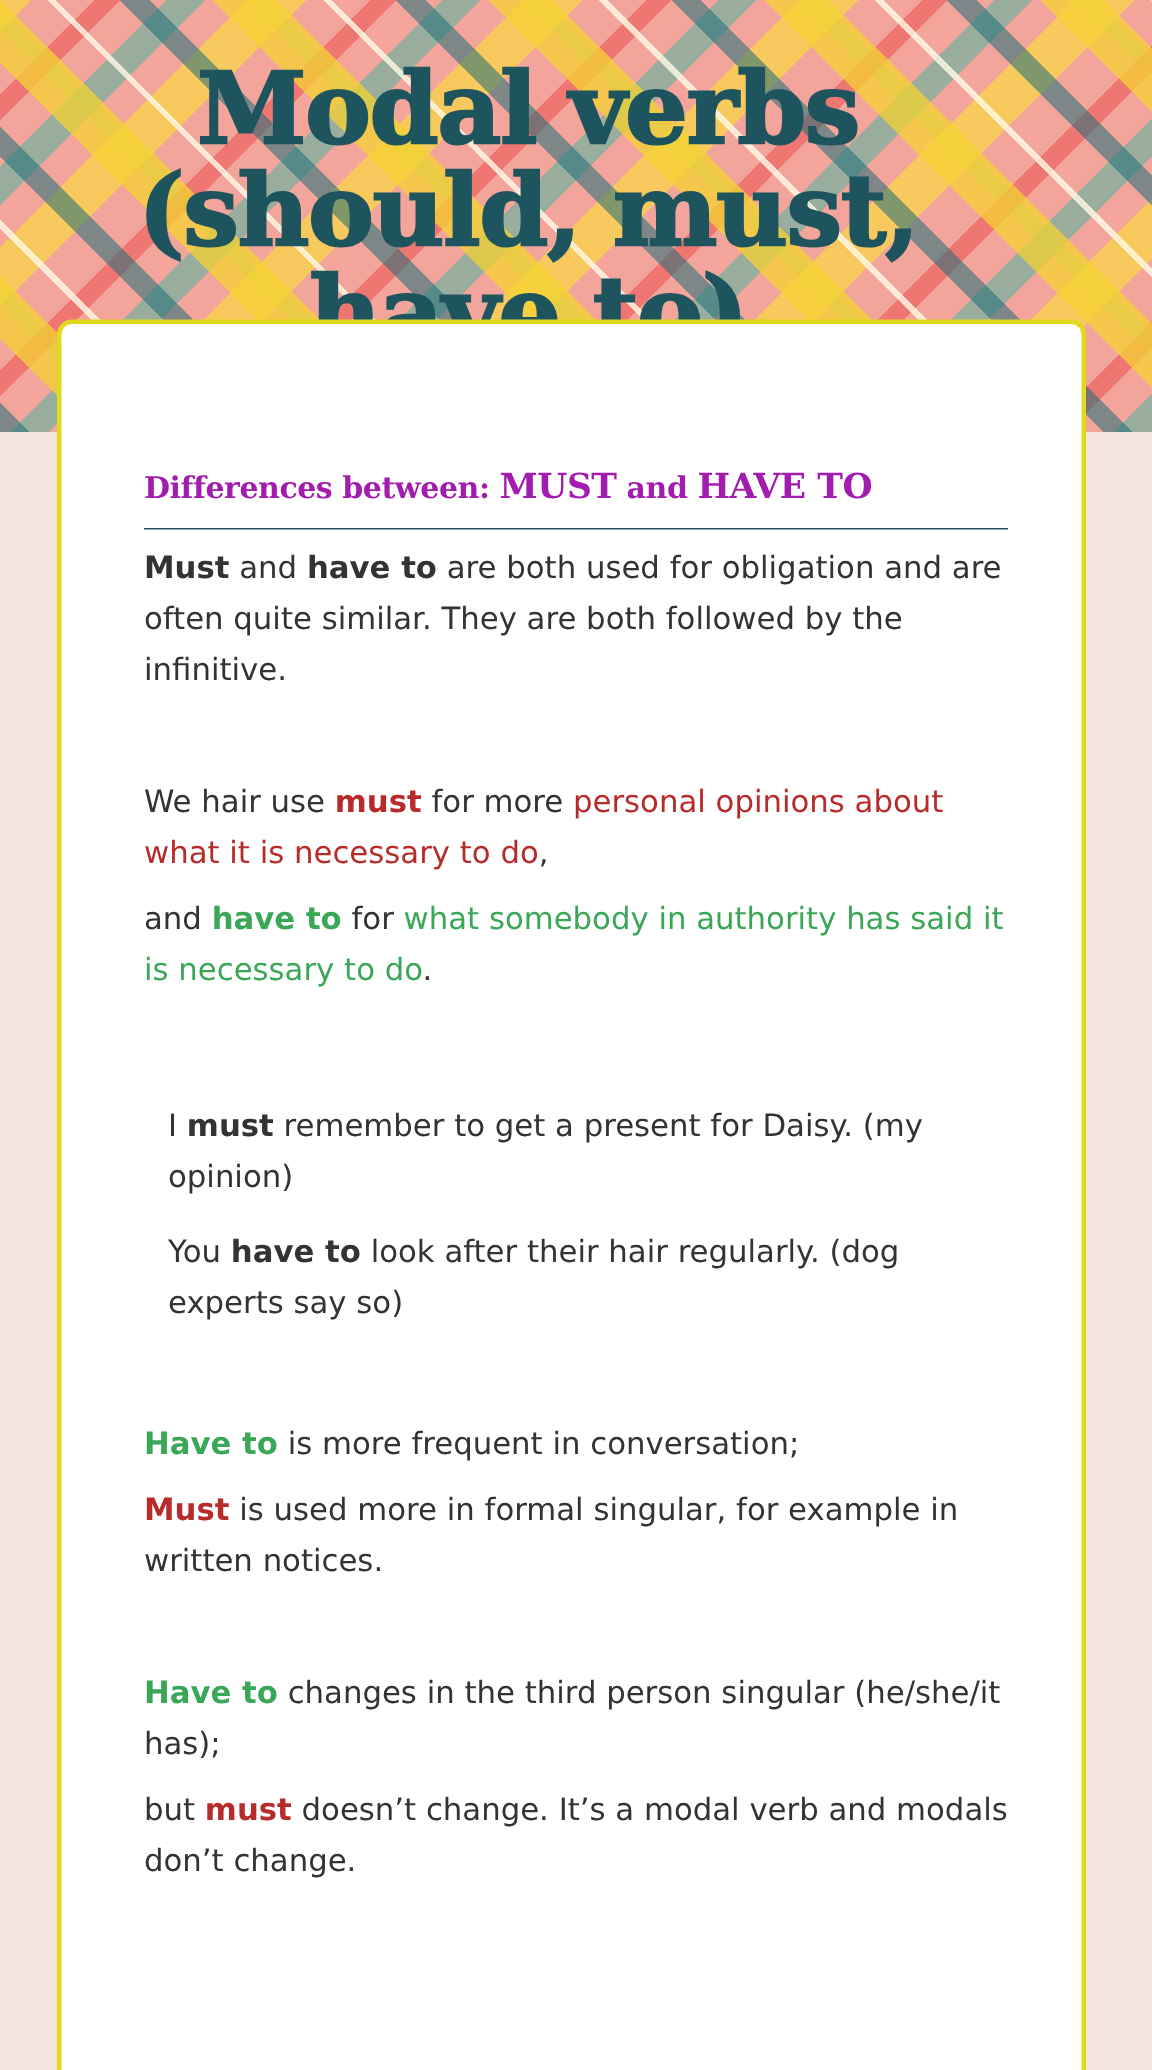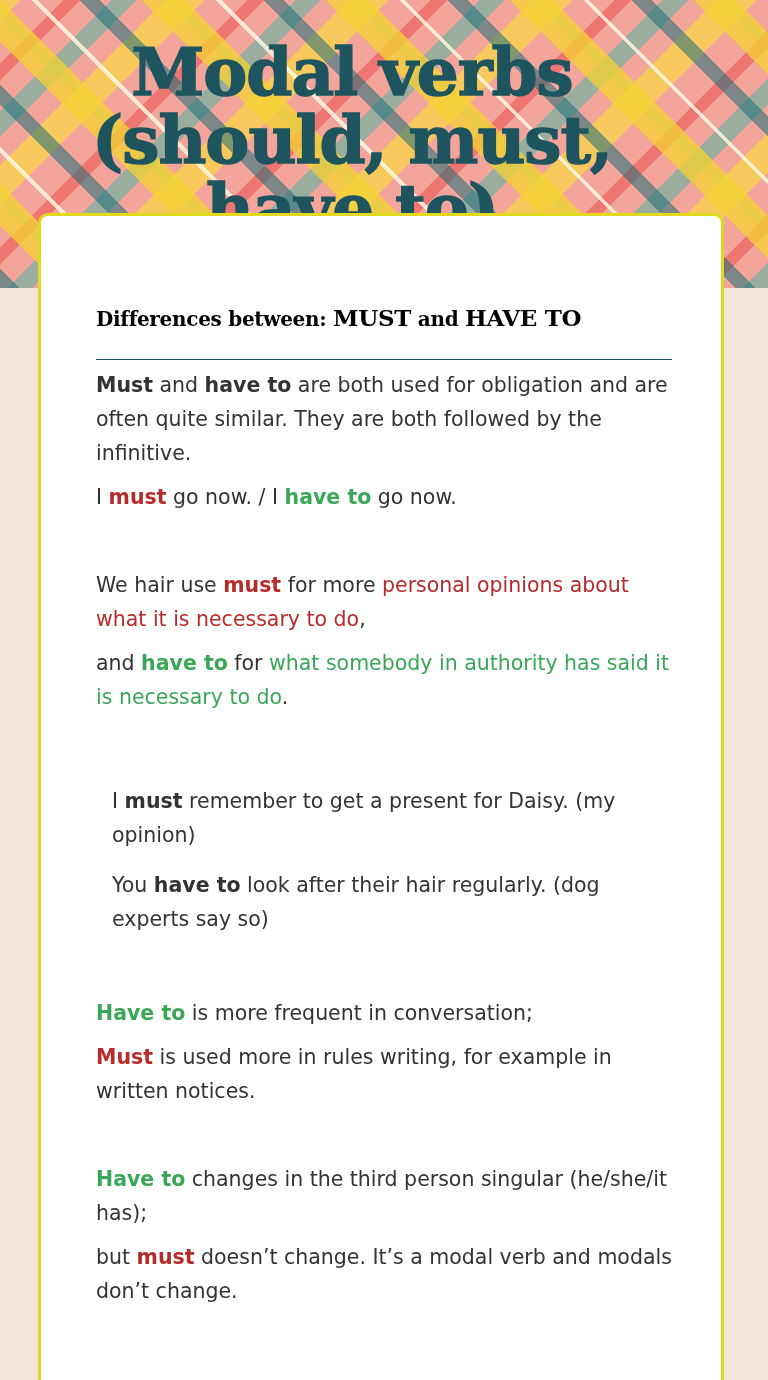--- a/index.html
+++ b/index.html
@@ -32,22 +32,22 @@
       border: 3px solid #e2d91c;
       border-radius: 10px 10px 0 0;
       box-sizing: border-box;
     }
     .content {
       position: absolute; left: 96px; top: 300px; width: 576px;
       color: #333333; font-size: 20.5px; line-height: 34px;
     }
     .heading {
       font-family: "DejaVu Serif", serif; font-weight: 900;
-      color: #000000; font-size: 20px; line-height: 36px;
-      padding-bottom: 22px; border-bottom: 1.5px solid #1e545e;
+      color: #a21caf; font-size: 20px; line-height: 50px;
+      padding-bottom: 2px; border-bottom: 1.5px solid #1e545e;
       margin: 0 0 8px 0; white-space: nowrap; letter-spacing: -0.3px;
     }
     .heading .big { font-size: 23px; }
     p { margin: 0 0 10px 0; }
     .gap { height: 44px; }
     .gap-big { height: 44px; }
     b { font-weight: bold; color: #333; }
     .red { color: #b72b2b; }
     .green { color: #3aa657; }
     b.red { color: #b72b2b; }
@@ -62,35 +62,34 @@
   <h1 class="title">Modal verbs (should, must, have to)</h1>
 </div>
 
 <div class="card"></div>
 
 <div class="content">
   <h2 class="heading"><span>Differences between: </span><span class="big">MUST</span><span> and </span><span class="big">HAVE TO</span></h2>
 
   <p><b>Must</b><span> and </span><b>have to</b><span> are both used for obligation and are often quite similar. They are both followed by the infinitive.</span></p>
 
-  <p><span>I </span><b class="red">must</b><span> go now. / I </span><b class="green">have to</b><span> go now.</span></p>
 
   <div class="gap"></div>
 
   <p><span>We hair use </span><b class="red">must</b><span> for more </span><span class="red">personal opinions about what it is necessary to do</span><span>,</span></p>
 
   <p><span>and </span><b class="green">have to</b><span> for </span><span class="green">what somebody in authority has said it is necessary to do</span><span>.</span></p>
 
   <div class="gap"></div>
 
   <p class="ex"><span>I </span><b>must</b><span> remember to get a present for Daisy. (my opinion)</span></p>
   <p class="ex"><span>You </span><b>have to</b><span> look after their hair regularly. (dog experts say so)</span></p>
 
   <div class="gap-big"></div>
 
   <p><b class="green">Have to</b><span> is more frequent in conversation;</span></p>
-  <p><b class="red">Must</b><span> is used more in rules writing, for example in written notices.</span></p>
+  <p><b class="red">Must</b><span> is used more in formal singular, for example in written notices.</span></p>
 
   <div class="gap-big"></div>
 
   <p><b class="green">Have to</b><span> changes in the third person singular (he/she/it has);</span></p>
   <p><span>but </span><b class="red">must</b><span> doesn’t change. It’s a modal verb and modals don’t change.</span></p>
 </div>
 
 </body></html>

